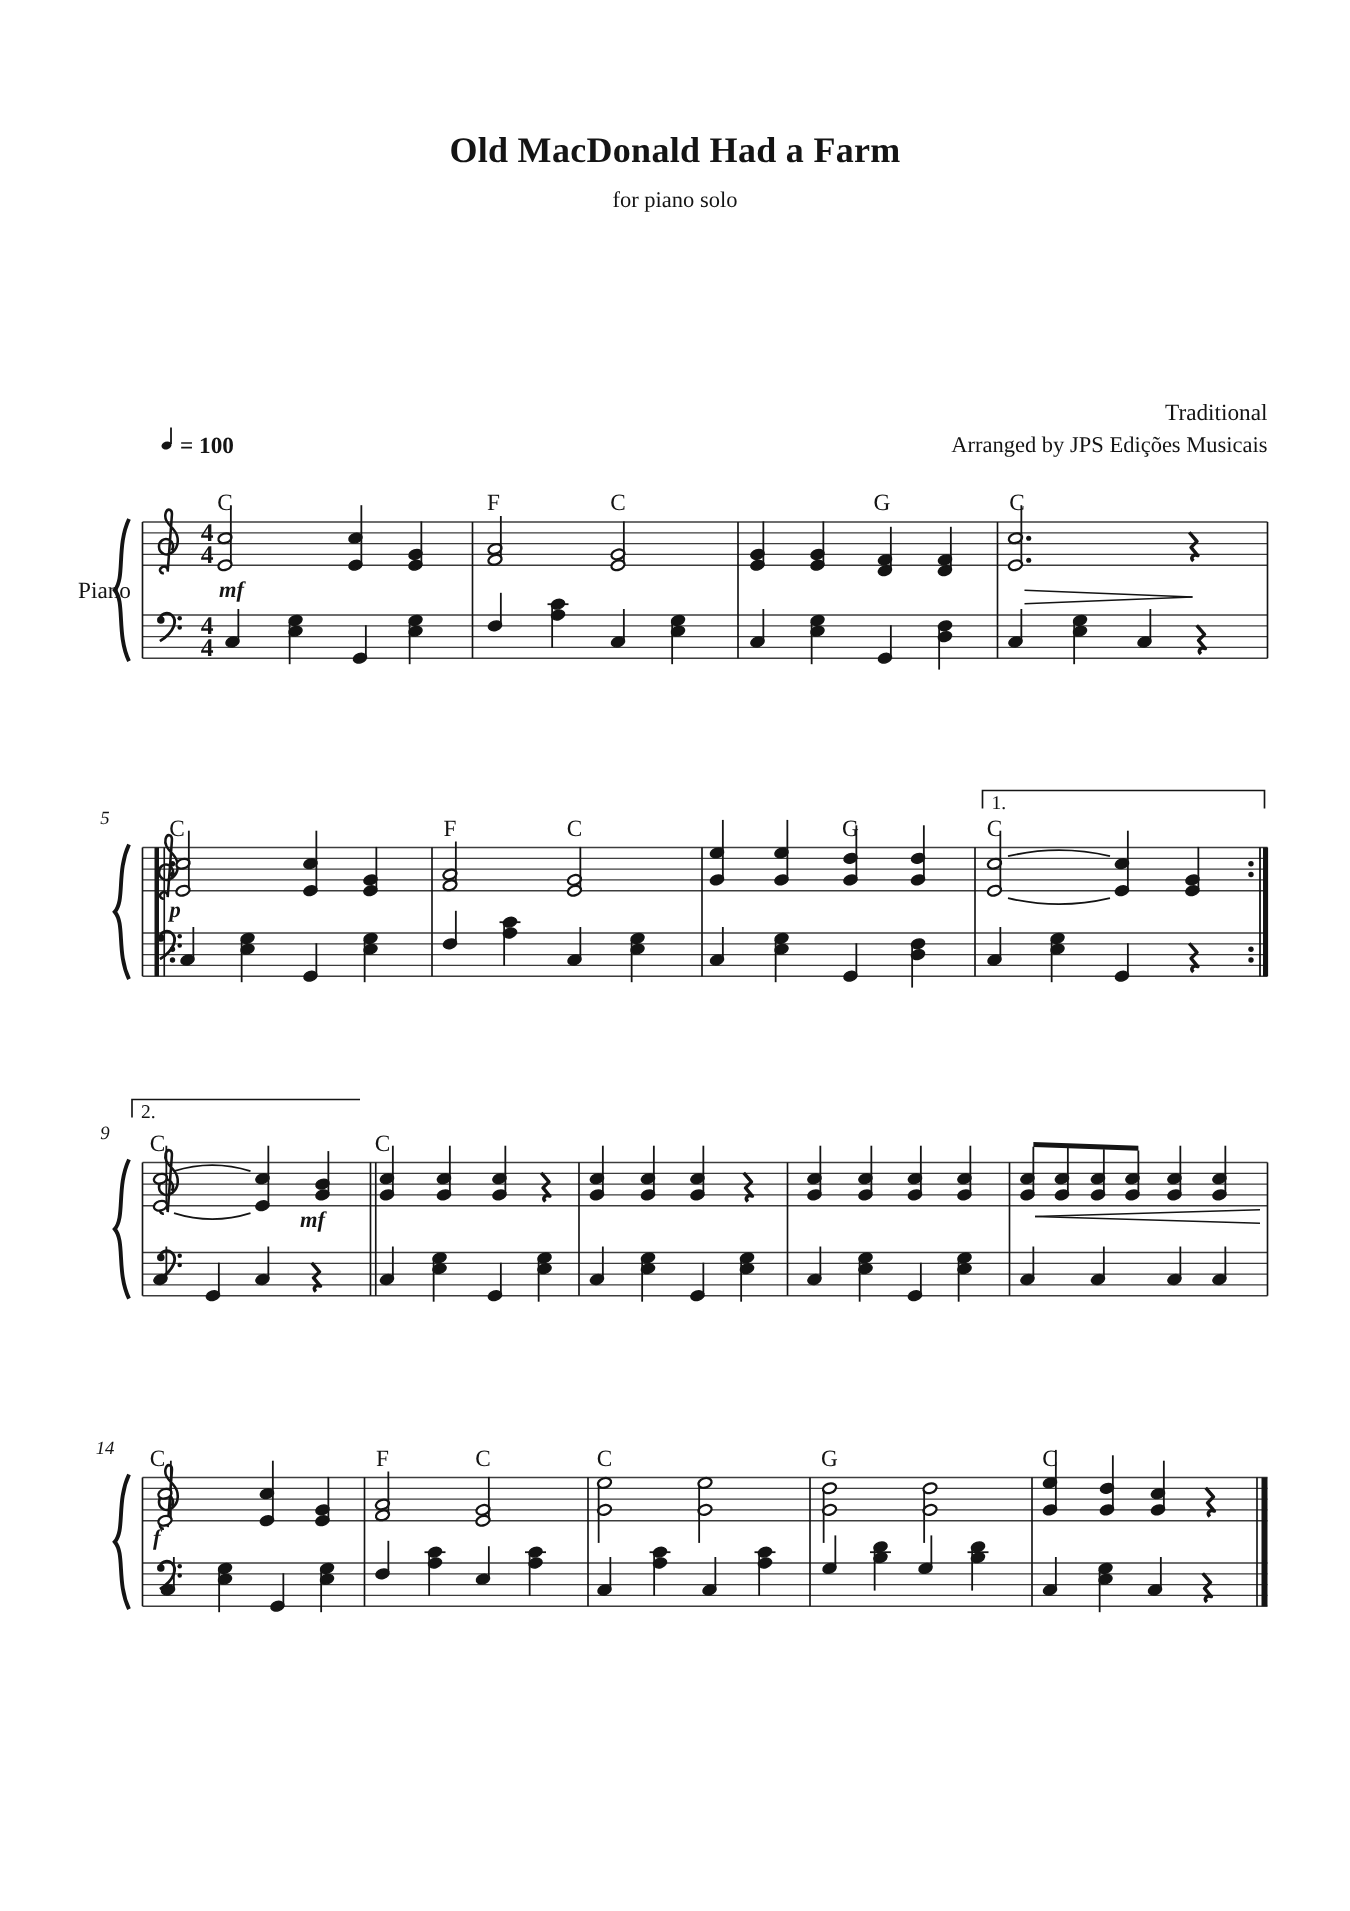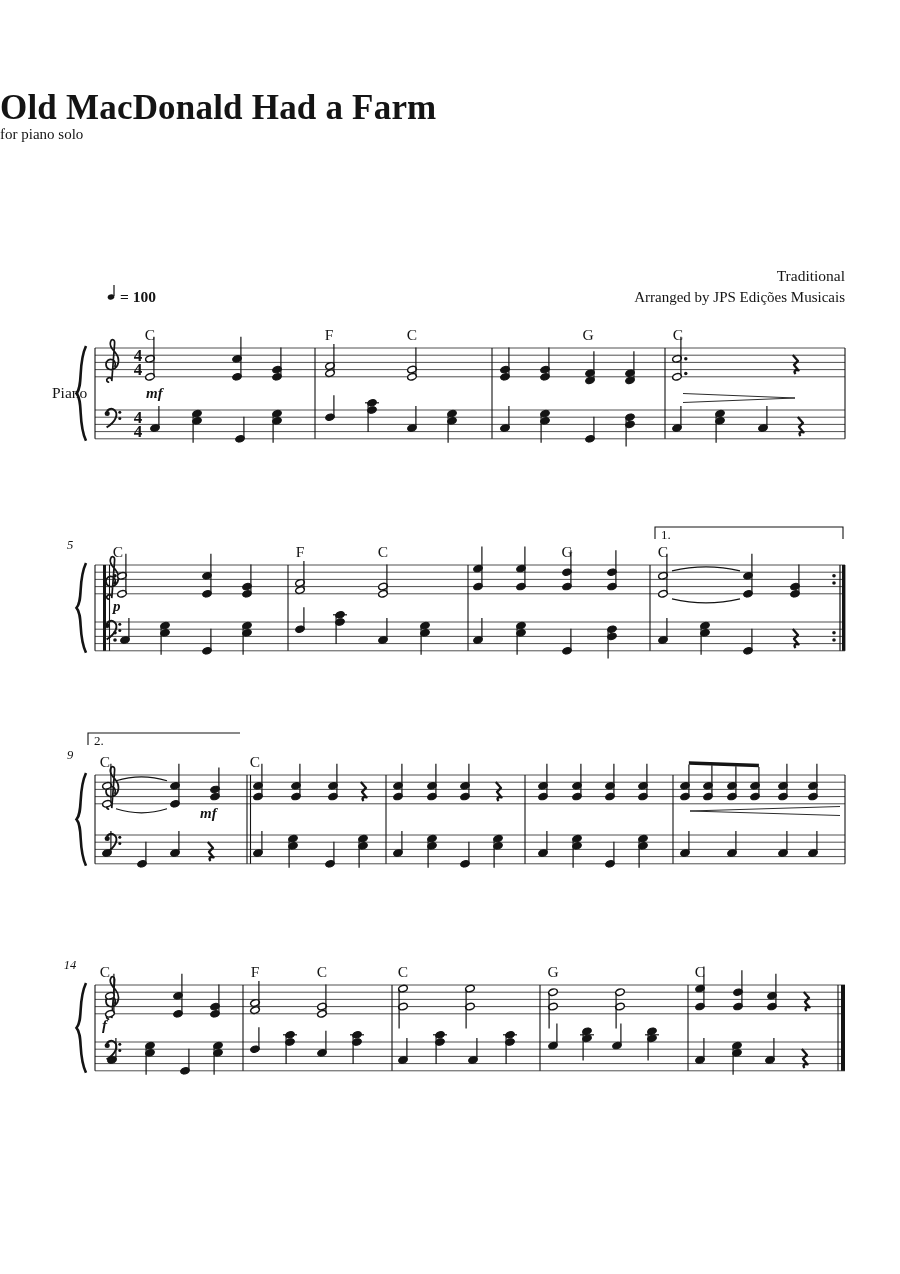--- a/index.html
+++ b/index.html
@@ -1,20 +1,20 @@
 <!DOCTYPE html>
 <html><head>
 <meta charset="utf-8">
 <style>
   html,body{margin:0;padding:0;background:#e8e8e8;}
   .page{position:relative;width:900px;height:1274px;background:#ffffff;margin:0 auto;overflow:hidden;
         font-family:"Liberation Serif","DejaVu Serif",serif;color:#141414;}
-  .title{position:absolute;left:0;top:88px;width:100%;
-         font-size:35px;font-weight:bold;letter-spacing:.2px;}
-  .subtitle{position:absolute;left:0;top:126px;width:100%;font-size:15px;}
+  .title{position:absolute;left:0;top:88px;width:100%;text-align:center;
+         font-size:24px;font-weight:bold;letter-spacing:.2px;}
+  .subtitle{position:absolute;left:0;top:126px;width:100%;text-align:center;font-size:15px;}
   .composer{position:absolute;right:55px;top:267px;font-size:15.5px;text-align:right;}
   .arranger{position:absolute;right:55px;top:289px;font-size:15px;text-align:right;}
   svg text{font-family:"Liberation Serif","DejaVu Serif",serif;}
   #score-svg{position:absolute;left:0;top:0;}
 </style>
 </head>
 <body>
 
 <div class="page">
   <div class="title">Old MacDonald Had a Farm</div>

